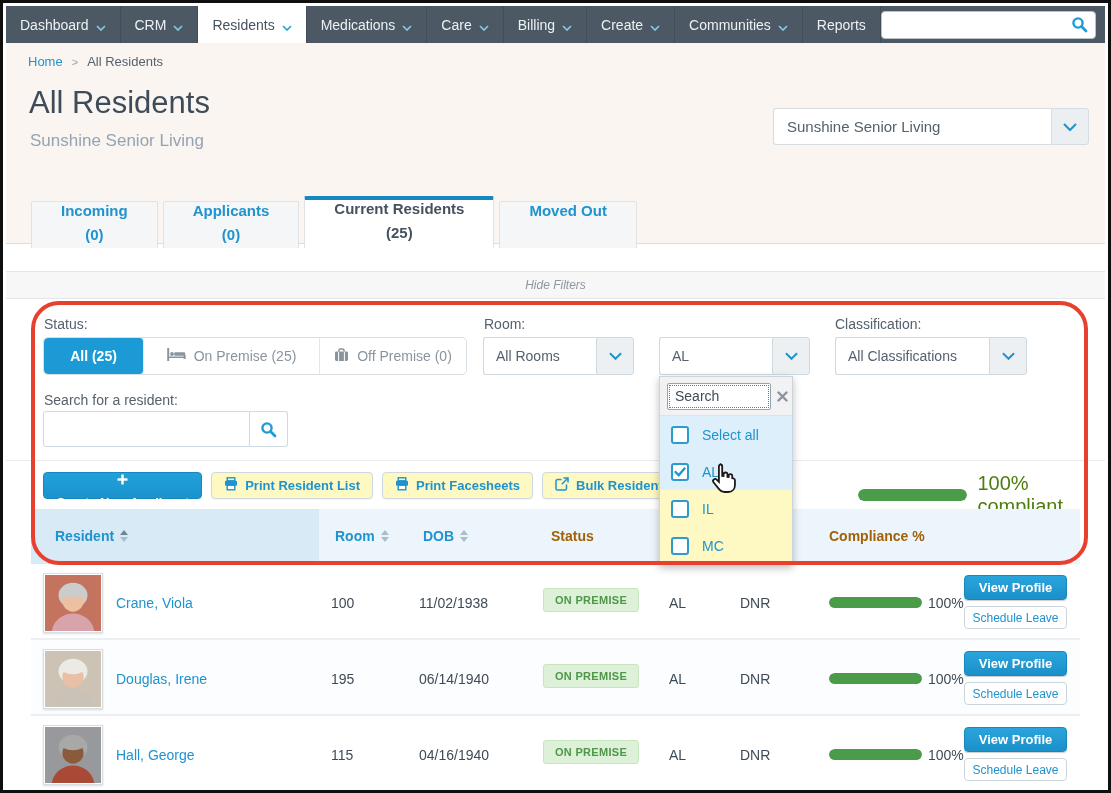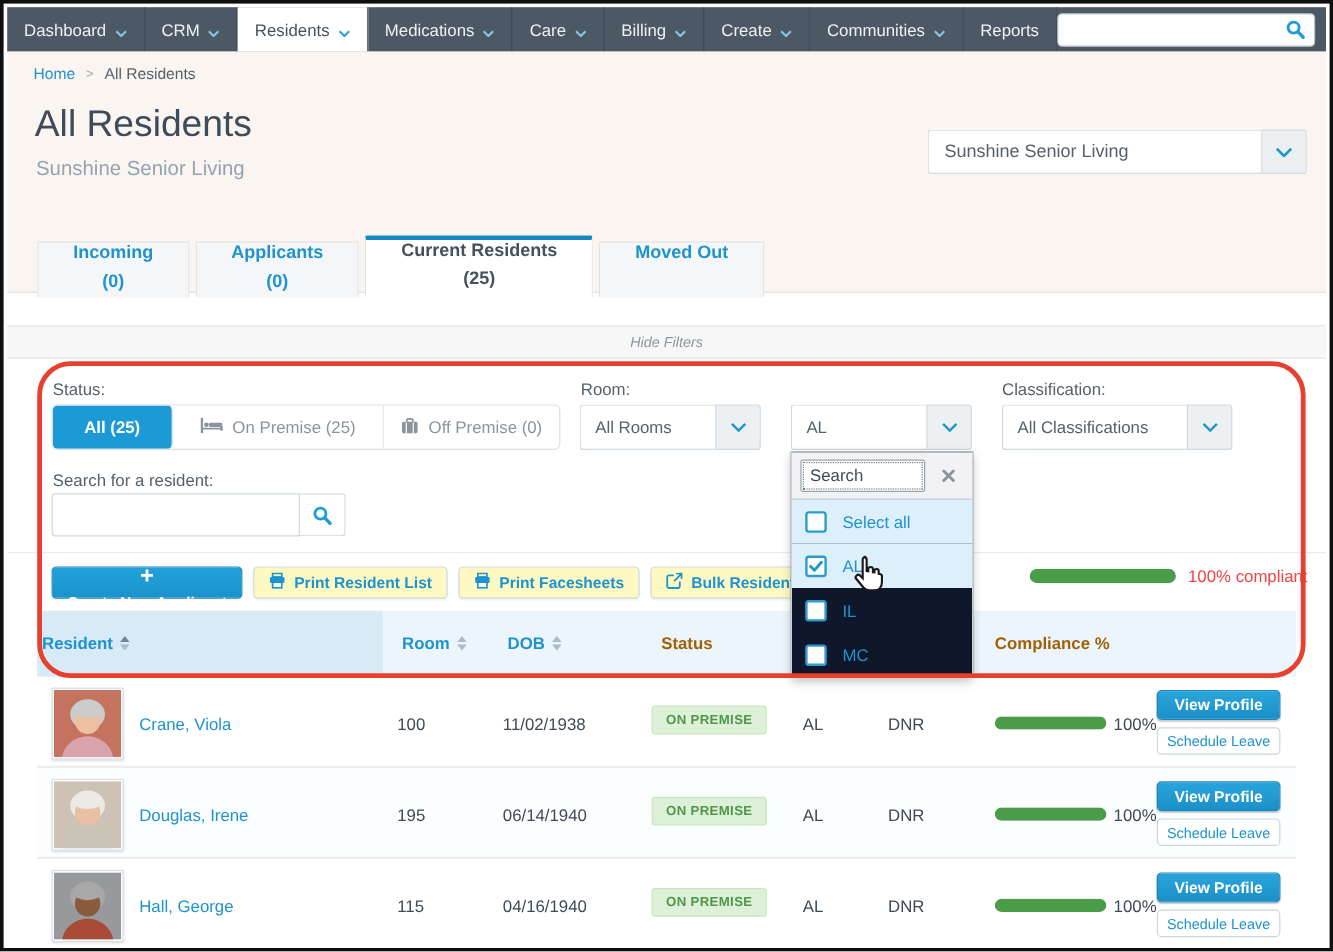--- a/index.html
+++ b/index.html
@@ -60,21 +60,21 @@
   .hdivider { position:absolute; left:0; right:0; top:216px; border-top:1px solid #eceaea; }
 
   
   .actions { position:absolute; left:37px; top:228px; display:flex; gap:9px; }
   .btn { height:27px; display:inline-flex; align-items:center; gap:7px; padding:0 12px; border-radius:4px; font-size:13px; font-weight:bold; cursor:pointer; border:1px solid #cfd8de; background:#fef9c3; color:#1e93cf; box-shadow:0 1px 1px rgba(0,0,0,0.04); }
   .btn.primary { background:linear-gradient(#22a1da,#1b93cd); border-color:#1787bd; color:#fff;flex-direction:column; }
 
   .compliance-summary { position:absolute; left:852px; top:228px; display:flex; align-items:center; gap:10px; }
   .pbar { width:122px; height:12px; border-radius:7px; background:#e7e7e7; overflow:hidden; }
   .pbar > span { display:block; height:100%; background:#4a9c49; border-radius:7px; }
-  .compliance-summary .txt { font-size:14px; color:#ef4444;text-align:right; }
+  .compliance-summary .txt { font-size:20px; color:#4d7c0f; }
 
   
   .thead { position:absolute; left:25px; right:25px; top:265px; height:55px; background:#ecf5fb; }
   .thead .res-col { position:absolute; left:0; top:0; bottom:0; width:288px; background:#d8eaf6; }
   .th { position:absolute; top:19px; font-size:14px; font-weight:bold; color:#a16207; display:flex; align-items:center; gap:6px; }
   .th.blue { color:#1e93cf; cursor:pointer; }
   .sort { display:inline-flex; flex-direction:column; gap:2px; }
   .sort i { width:0; height:0; border-left:4px solid transparent; border-right:4px solid transparent; }
   .sort .up { border-bottom:5px solid #6f8696; }
   .sort .dn { border-top:5px solid #a9bcc8; }
@@ -86,21 +86,21 @@
   .cell { position:absolute; top:31px; font-size:14px; color:#3e4b57; }
   .cell.name { color:#1e93cf; cursor:pointer; }
   .badge { position:absolute; left:512px; top:24px; background:#ddf0d8; border:1px solid #c8e6bb; border-radius:3px; color:#4f9749; font-size:11px; font-weight:bold; padding:5px 11px; letter-spacing:.3px; }
   .rbar { position:absolute; left:798px; top:33px; width:93px; height:11px; }
   .rpct { position:absolute; left:897px; top:31px; font-size:14px; color:#3e4b57; }
   .row-btns { position:absolute; right:13px; top:11px; display:flex; flex-direction:column; gap:6px; align-items:stretch; width:103px; }
   .btn-view { height:25px; border-radius:4px; background:linear-gradient(#2aa4dc,#1b90c9); border:1px solid #1787bd; color:#fff; font-size:13px; font-weight:bold; display:flex; align-items:center; justify-content:center; cursor:pointer; box-shadow:0 1px 1px rgba(0,0,0,0.2); }
   .btn-leave { height:23px; border-radius:4px; background:#fff; border:1px solid #ccd5db; color:#1e93cf; font-size:12px; display:flex; align-items:center; justify-content:center; cursor:pointer; }
 
   
-  .pt-panel { position:absolute; left:653px; top:132px; width:152px; background:#0f172a; border:1px solid #ccd5dc; box-shadow:0 3px 8px rgba(0,0,0,0.25); z-index:30; }
+  .pt-panel { position:absolute; left:653px; top:132px; width:134px; background:#fef9c3; border:1px solid #ccd5dc; box-shadow:0 3px 8px rgba(0,0,0,0.25); z-index:30; }
   .pt-head { height:39px; background:#f2f2f4; border-bottom:1px solid #dde3e8; display:flex; align-items:center; padding:0 7px; gap:6px; }
   .pt-head input { width:104px; height:27px; border:1px solid #8fa6b4; border-radius:2px; padding:0 7px; font-size:14px; color:#3e4b57; outline:1px dotted #777; outline-offset:-3px; }
   .pt-head input::placeholder { color:#3e4b57; }
   .pt-x { width:26px; height:26px; display:flex; align-items:center; justify-content:center; cursor:pointer; }
   .pt-item { height:37px; display:flex; align-items:center; gap:13px; padding:0 11px; cursor:pointer; }
   .pt-item.hl { background:#ddeffa; }
   .pt-check { width:18px; height:18px; background:#fff; border:2px solid #2b9bd0; border-radius:3px; display:flex; align-items:center; justify-content:center; }
   .pt-item .lbl { font-size:14px; color:#1e93cf; }
 
   
@@ -322,21 +322,21 @@
 
     <div class="compliance-summary">
       <div class="pbar">
           <span style="width: 100%;"></span>
         </div>
       <div class="txt">100% compliant</div>
     </div>
 
     <div class="thead">
       <div class="res-col"></div>
-      <div class="th blue" style="left:4px;align-items:center;">
+      <div class="th blue" style="left:24px;align-items:center;">
           <span>Resident</span>
           <span class="sort">
             <i class="up"></i>
             <i class="dn"></i>
           </span>
         </div>
       <div class="th blue" style="left:292px;margin-left:12px;">
           <span>Room</span>
           <span class="sort">
             <i class="up" style="border-bottom-color:#a9bcc8;"></i>

